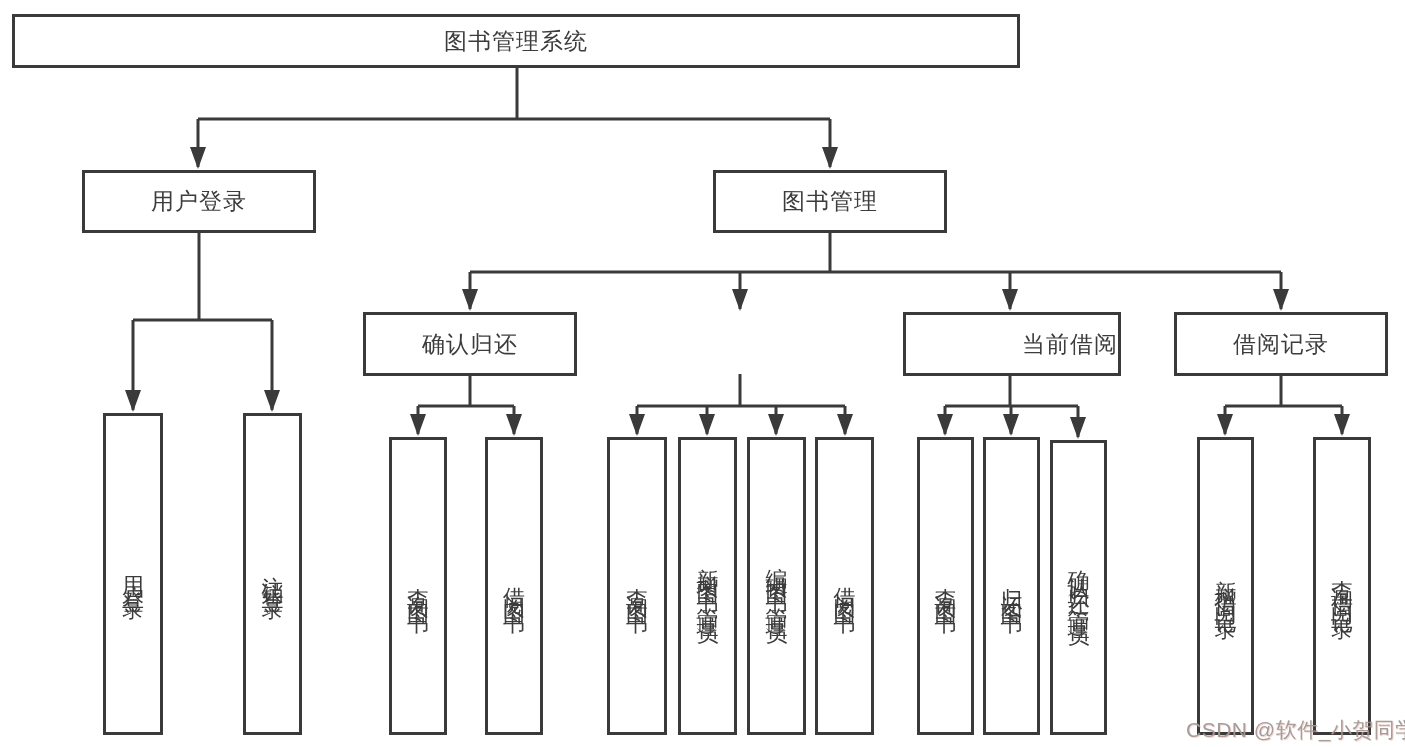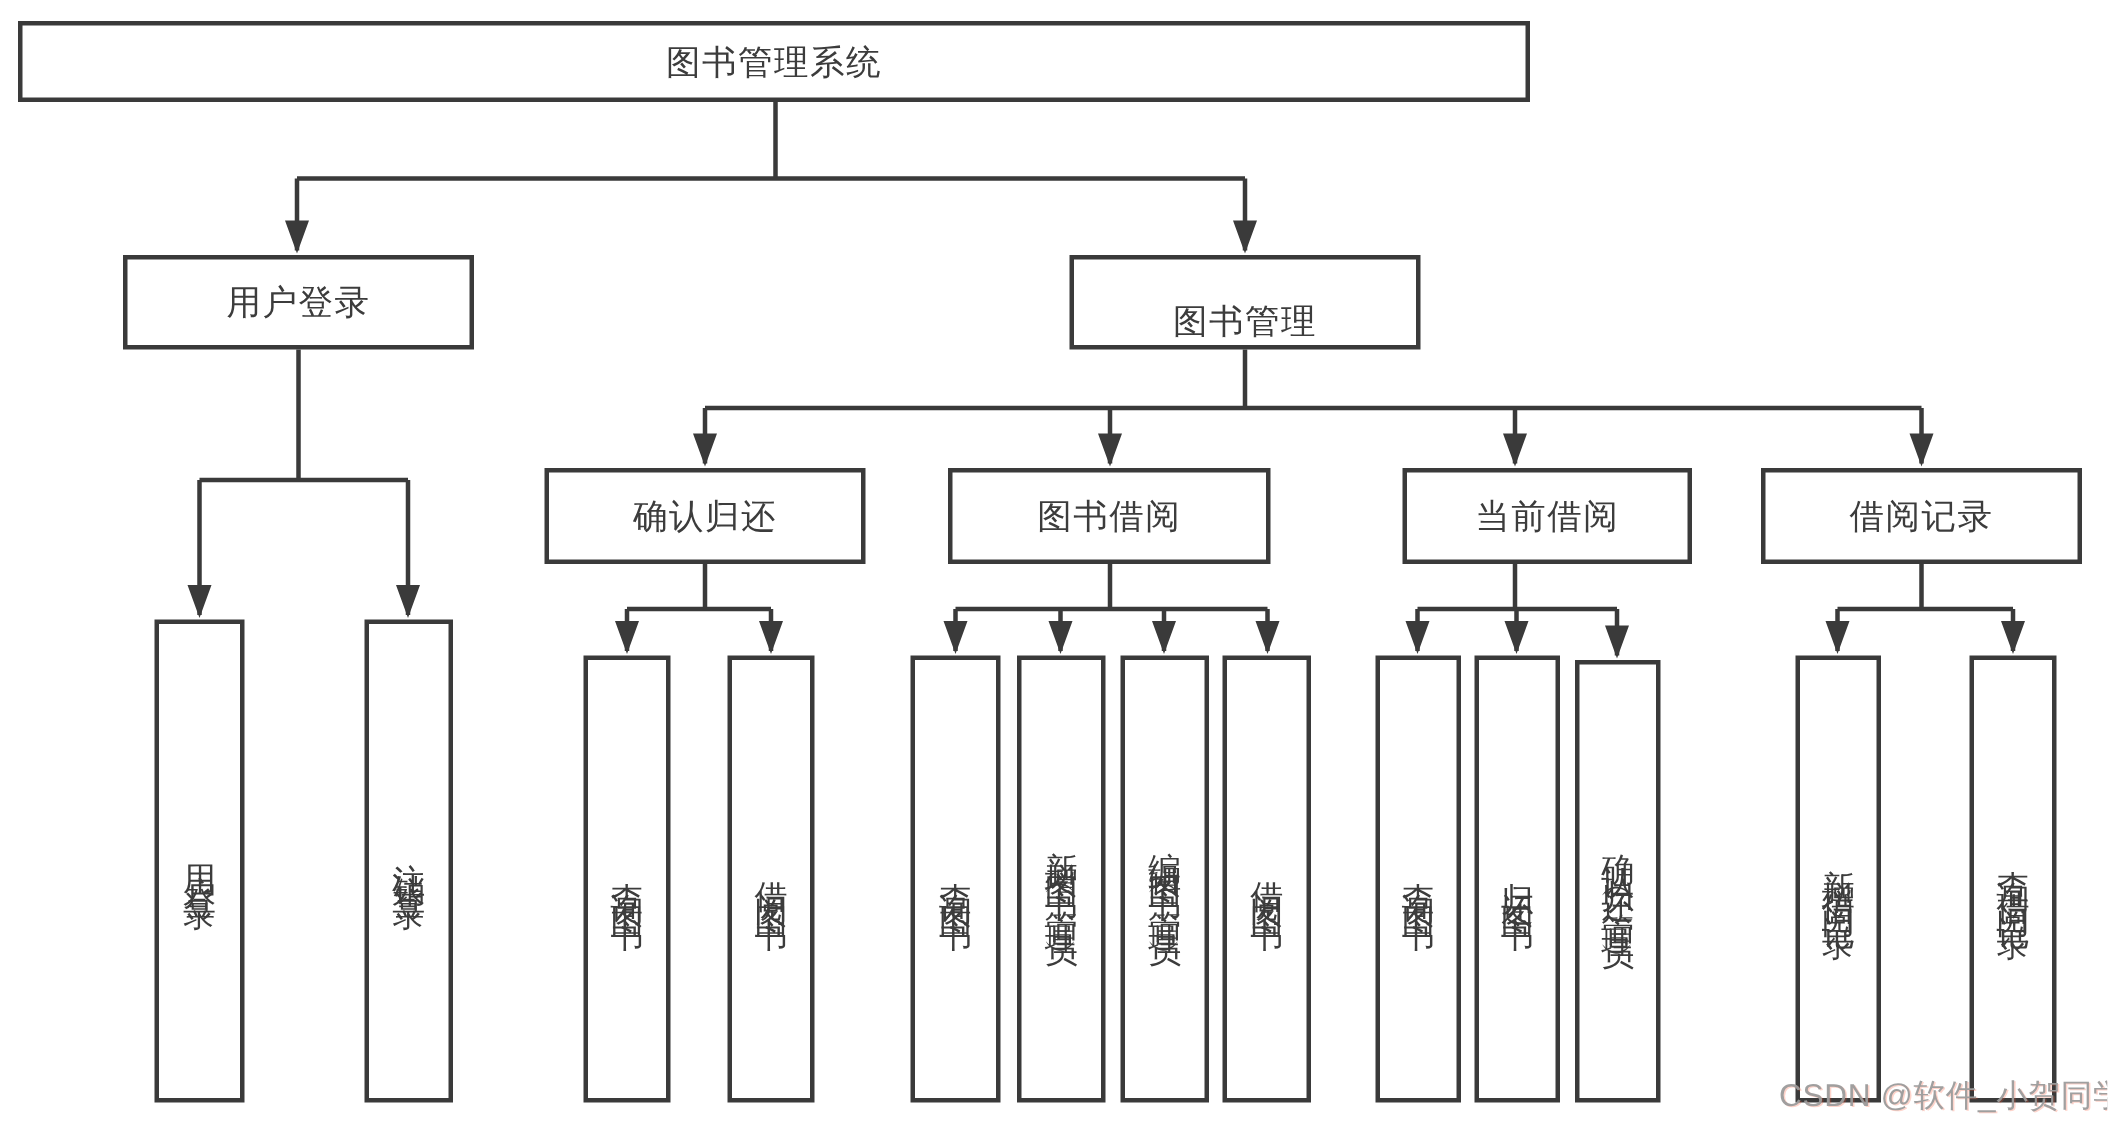--- a/index.html
+++ b/index.html
@@ -74,31 +74,28 @@
     </g>
   </svg>
 
   <div class="node h-node" style="left:12px; top:14px; width:1008px; height:54px;">
     <span>图书管理系统</span>
   </div>
 
   <div class="node h-node" style="left:82px; top:170px; width:234px; height:63px;">
     <span>用户登录</span>
   </div>
-  <div class="node h-node" style="left:713px; top:170px; width:234px; height:63px;align-items:flex-end;">
+  <div class="node h-node" style="left:713px; top:170px; width:234px; height:63px;">
     <span>图书管理</span>
   </div>
 
   <div class="node h-node" style="left:363px; top:312px; width:214px; height:64px;">
     <span>确认归还</span>
   </div>
-  <div class="node h-node" style="left:632px; top:312px; width:215px; height:64px;">
-    <span>图书借阅</span>
-  </div>
-  <div class="node h-node" style="left:935px; top:312px; width:193px; height:64px;">
+  <div class="node h-node" style="left:903px; top:312px; width:218px; height:64px;justify-content:flex-end;">
     <span>当前借阅</span>
   </div>
   <div class="node h-node" style="left:1174px; top:312px; width:214px; height:64px;">
     <span>借阅记录</span>
   </div>
 
   <div class="node v-node" style="left:103px; top:413px; width:60px; height:322px;">
     <span>用户登录</span>
   </div>
   <div class="node v-node" style="left:243px; top:413px; width:59px; height:322px;">

